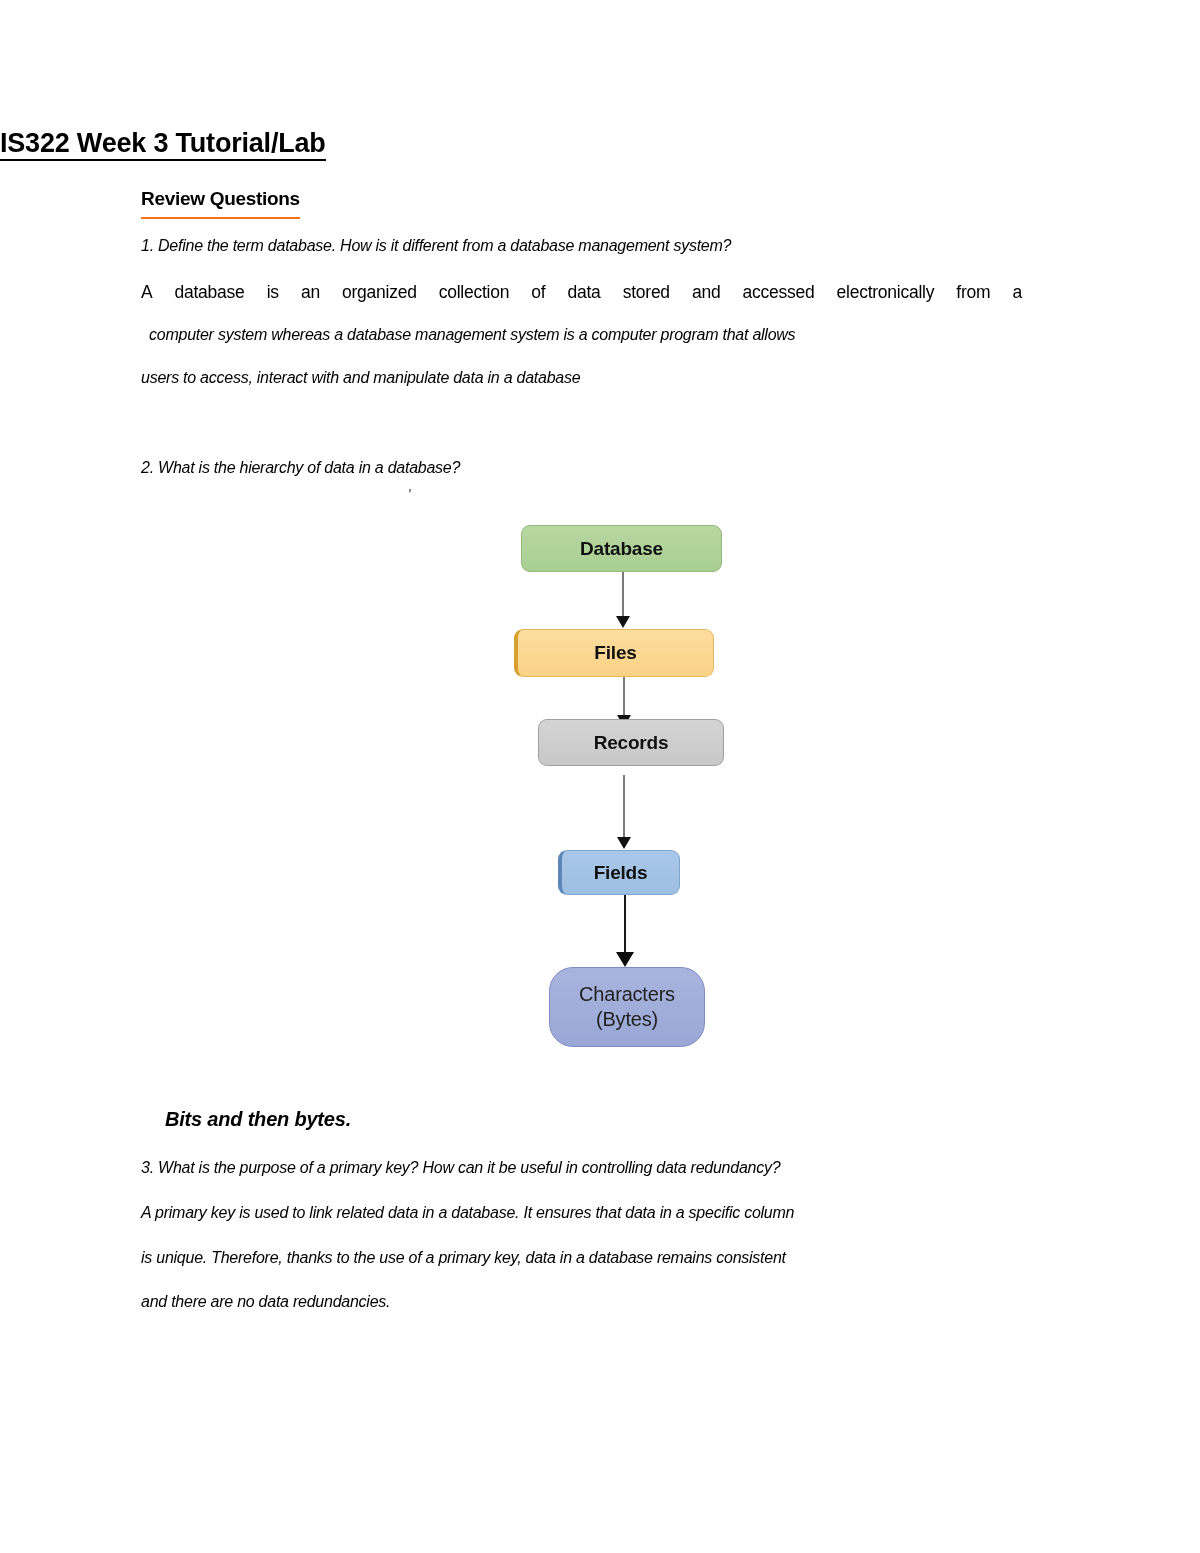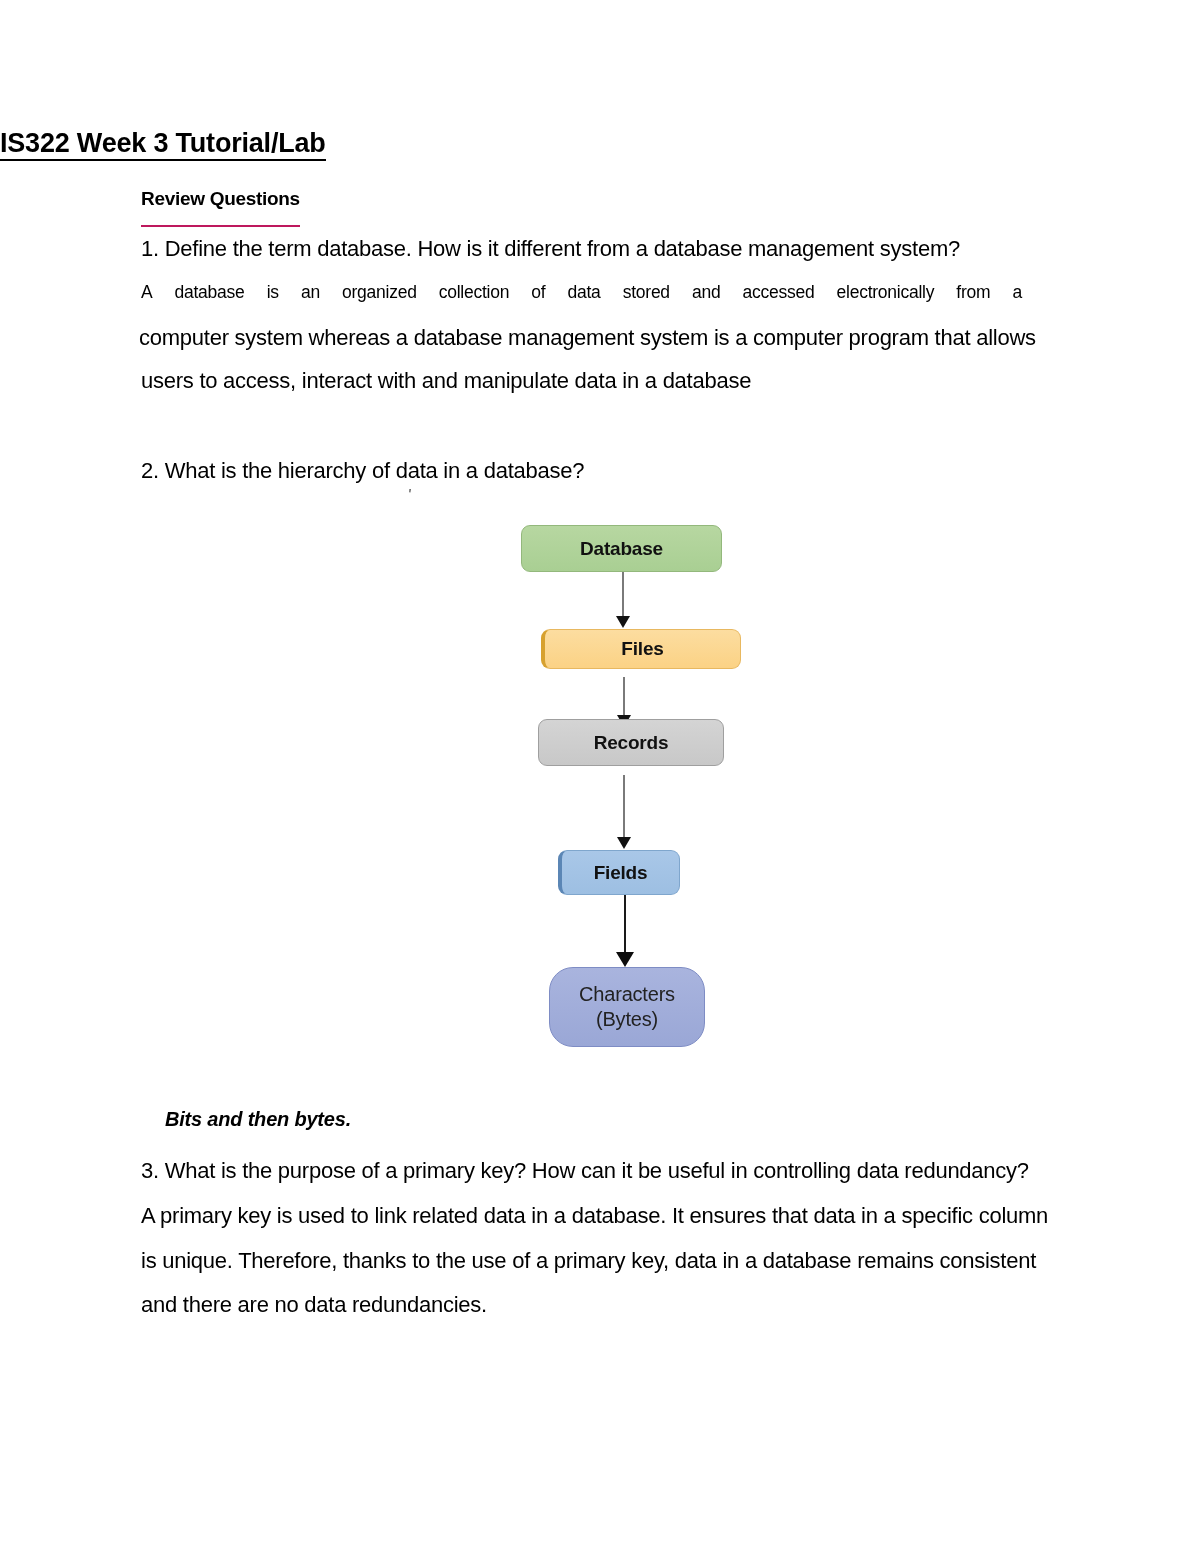--- a/index.html
+++ b/index.html
@@ -40,31 +40,32 @@
   
   .section-heading {
     position: absolute;
     left: 141px;
     top: 188px;
     font-size: 19px;
     font-weight: bold;
     letter-spacing: -0.3px;
   }
   .section-heading span {
-    border-bottom: 2px solid #be185d;
-    padding-bottom: 16px;
+    border-bottom: 2px solid #f97316;
+    padding-bottom: 8px;
   }
 
   
   .qline {
     position: absolute;
-    font-size: 22px;
+    font-size: 16px;
     letter-spacing: -0.25px;
     white-space: nowrap;
     line-height: 1.2;
+    font-style: italic;
   }
 
   
   .spread {
     position: absolute;
     left: 141px;
     width: 881px;
     font-size: 17.5px;
     letter-spacing: -0.25px;
     display: flex;
@@ -102,21 +103,21 @@
     font-weight: bold;
     letter-spacing: -0.2px;
     color: #111;
   }
   .node.n-database {
     left: 31px;  top: 15px;  width: 201px; height: 47px;
     background: linear-gradient(#b7d7a1, #a9cf93);
     border: 1px solid #93b87c;
   }
   .node.n-files {
-    left: 51px;  top: 119px; width: 200px; height: 40px;
+    left: 24px;  top: 119px; width: 200px; height: 48px;
     background: linear-gradient(#fcdda0, #fbd285);
     border: 1px solid #e8b860;
     border-left: 4px solid #d7a12f;
   }
   .node.n-records {
     left: 48px;  top: 209px; width: 186px; height: 47px;
     background: linear-gradient(#d4d4d4, #c8c8c8);
     border: 1px solid #9f9f9f;
   }
   .node.n-fields {
@@ -201,21 +202,21 @@
     <span>collection</span>
     <span>of</span>
     <span>data</span>
     <span>stored</span>
     <span>and</span>
     <span>accessed</span>
     <span>electronically</span>
     <span>from</span>
     <span>a</span>
   </div>
-  <div class="qline" style="left:139px; top:325px;text-align:center;">computer system whereas a database management system is a computer program that allows</div>
+  <div class="qline" style="left:149px; top:325px;text-align:center;">computer system whereas a database management system is a computer program that allows</div>
   <div class="qline" style="left:141px; top:368px;">users to access, interact with and manipulate data in a database</div>
 
   <div class="qline" style="left:141px; top:458px;">2. What is the hierarchy of data in a database?</div>
 
   <div class="stray-mark">'</div>
 
   <div class="diagram">
 
     <div class="node n-database">
       <span>Database</span>

